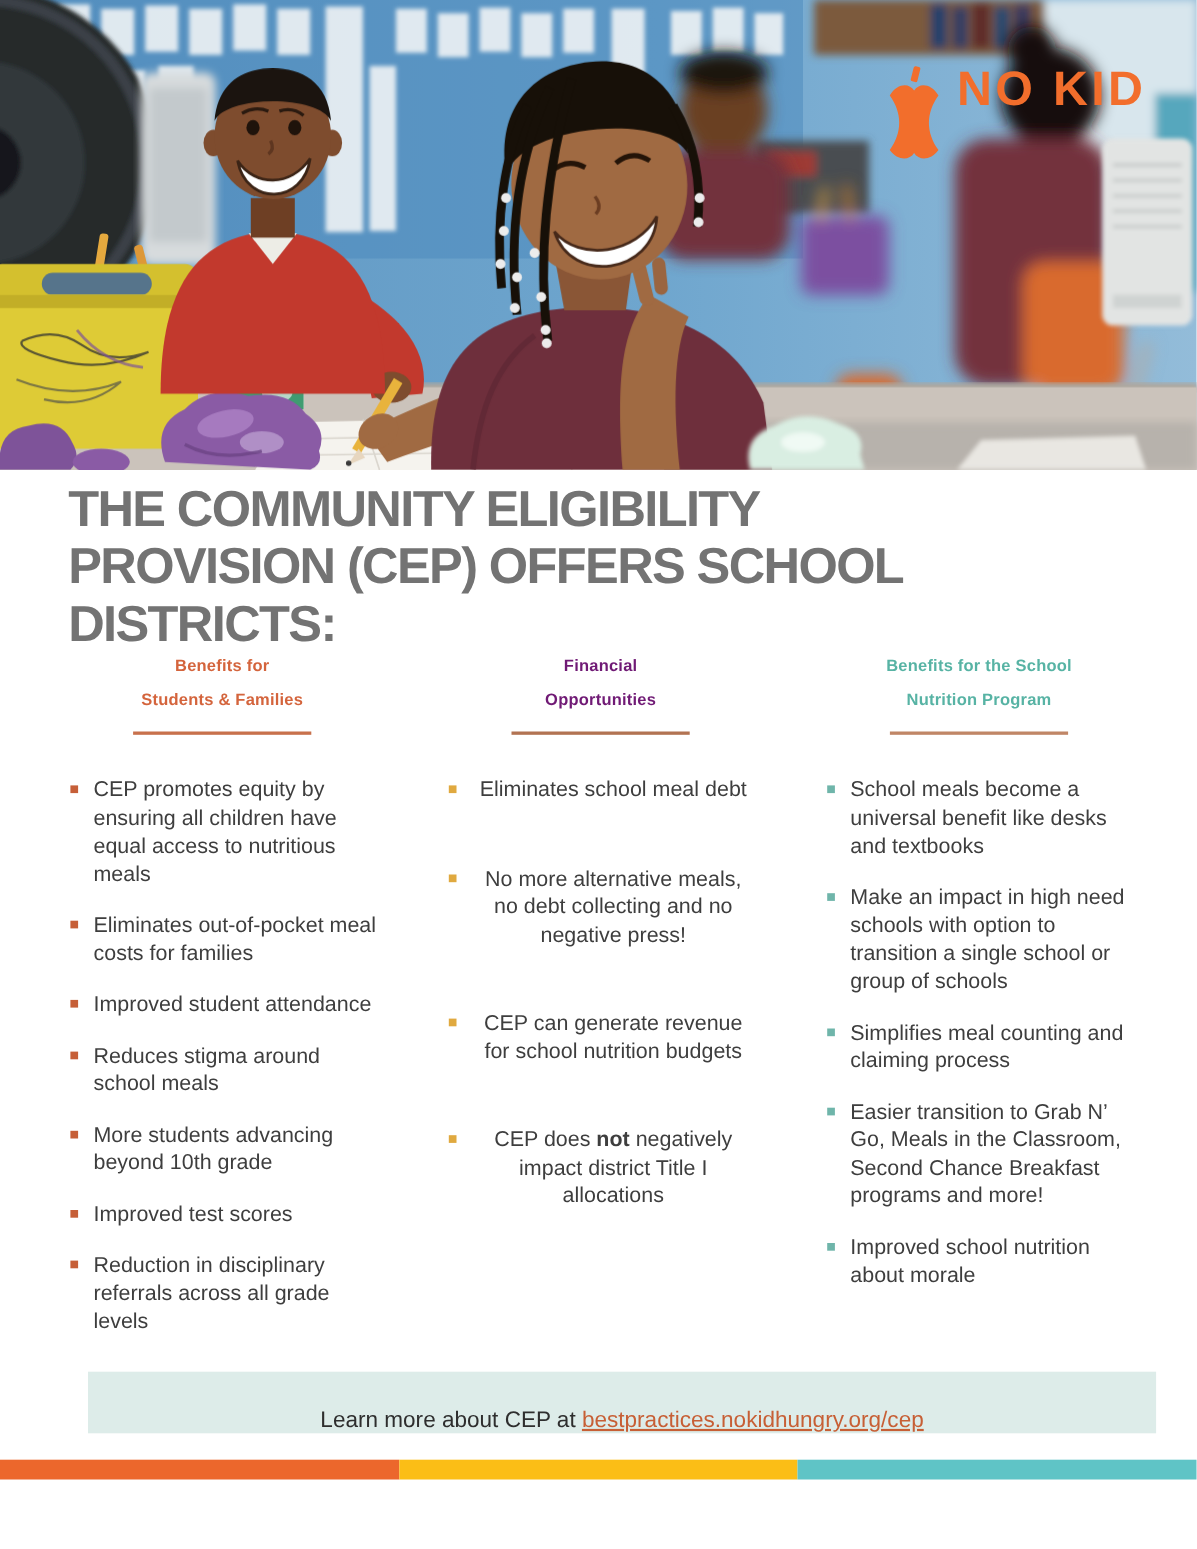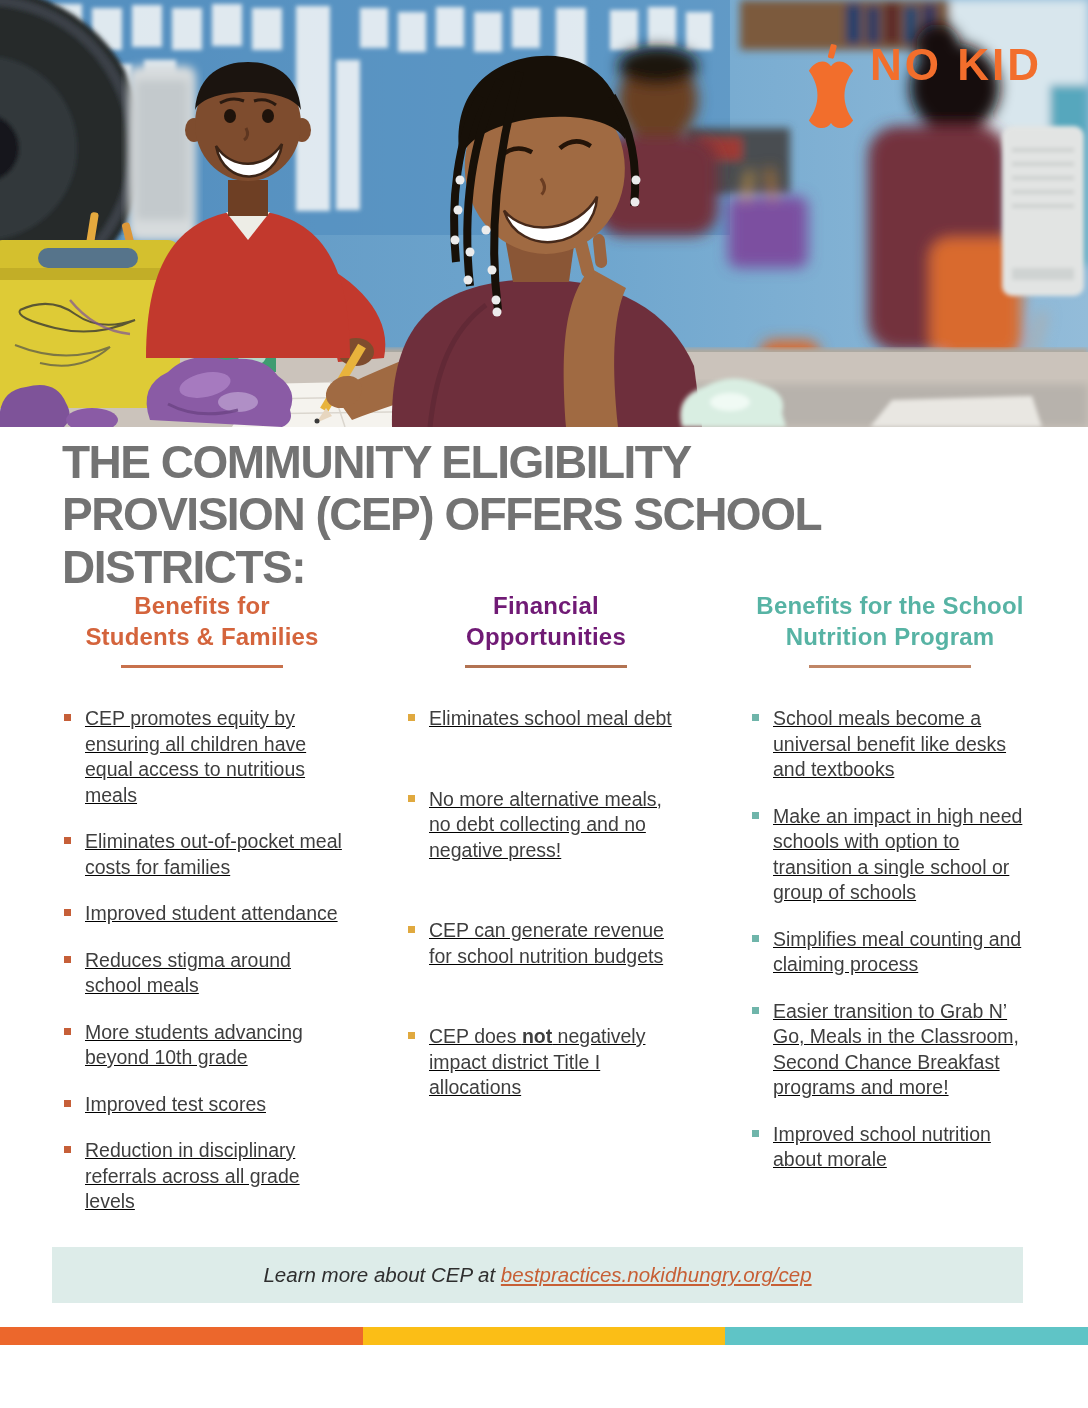--- a/index.html
+++ b/index.html
@@ -4,47 +4,47 @@
 <style>
   * { margin:0; padding:0; box-sizing:border-box; }
   body { font-family:"Liberation Sans", sans-serif; background:#fff; }
   .page { position:relative; width:1088px; height:1408px; background:#fff; overflow:hidden; }
 
   
   .hero { position:absolute; top:0; left:0; width:1088px; height:427px; overflow:hidden; }
   .hero svg { display:block; }
 
   
-  .logo { position:absolute; top:44px; right:46px; display:flex; align-items:flex-start; gap:8px; }
+  .logo { position:absolute; top:60px; right:46px; display:flex; align-items:flex-start; gap:8px; }
   .logo-text { font-weight:800; line-height:0.95; }
   .logo-line1 { font-size:44px; letter-spacing:3px; }
   .logo-line2 { font-size:40px; letter-spacing:0.5px; }
   .tm { font-size:12px; vertical-align:super; letter-spacing:0; margin-left:2px; }
 
   
   .headline { position:absolute; top:436px; left:62px; width:848px;
               font-size:46px; font-weight:800; line-height:1.14; letter-spacing:-1.5px; }
 
   
   .columns { position:absolute; top:590px; left:62px; width:968px;
              display:flex; justify-content:space-between; }
   .column { width:280px; }
-  .col-title { font-size:24px; font-weight:700; line-height:31px; text-align:center; letter-spacing:0.2px; }
+  .col-title { font-size:15px; font-weight:700; line-height:31px; text-align:center; letter-spacing:0.2px; }
   .col-rule { width:162px; height:3px; margin:13px auto 0; }
-  .col-list { list-style:none; margin-top:38px;text-decoration:underline; }
+  .col-list { list-style:none; margin-top:38px; }
   .col-item { position:relative; padding-left:23px; font-size:19.5px; line-height:25.5px;
               color:#3E3E3E; margin-bottom:21px; }
-  .column.wide .col-item { margin-bottom:55px; }
+  .column.wide .col-item { margin-bottom:55px;text-align:center; }
   .bullet-square { position:absolute; left:2px; top:8px; width:7px; height:7px; }
   .item-text b { font-weight:bold; }
 
   
-  .footer-bar { position:absolute; top:1247px; left:52px; width:971px; height:56px;
-                display:flex; align-items:center; justify-content:center;
-                font-size:20.5px; color:#2E2E2E;font-style:italic; }
+  .footer-bar { position:absolute; top:1247px; left:80px; width:971px; height:56px;
+                display:flex; align-items:flex-end; justify-content:center;
+                font-size:20.5px; color:#2E2E2E; }
   .footer-bar span { white-space:pre-wrap; }
   .footer-link { text-decoration:underline; cursor:pointer; }
 
   
   .stripe { position:absolute; top:1327px; left:0; width:1088px; height:18px; display:flex; }
   .stripe div { flex:1; height:100%; }
 </style>
 </head>
 <body>
 

